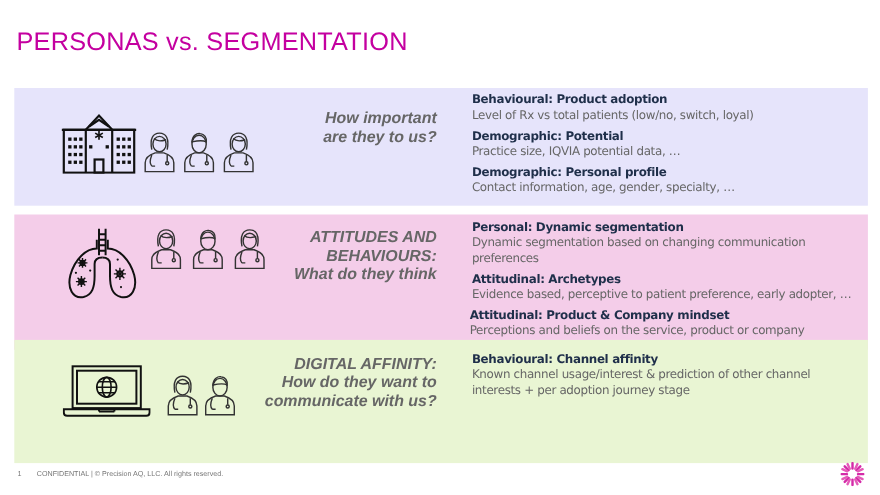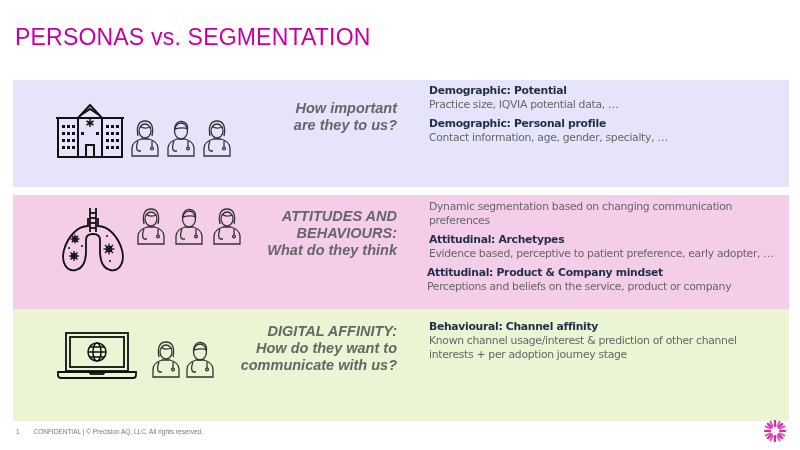--- a/index.html
+++ b/index.html
@@ -93,20 +93,24 @@
       <path d="M22,23 L22,29"></path>
         <circle cx="22" cy="30.5" r="1.4"></circle>
     </svg>
   </div>
   <div class="question" style="top:20px;">
     <div>How important</div>
     <div>are they to us?</div>
   </div>
   <div class="details" style="top:4px;">
     <div class="item">
+      <div class="item-h">Behavioural: Product adoption</div>
+      <div class="item-d">Level of Rx vs total patients (low/no, switch, loyal)</div>
+    </div>
+    <div class="item">
       <div class="item-h">Demographic: Potential</div>
       <div class="item-d">Practice size, IQVIA potential data, …</div>
     </div>
     <div class="item">
       <div class="item-h">Demographic: Personal profile</div>
       <div class="item-d">Contact information,  age, gender, specialty, …</div>
     </div>
   </div>
 </div>
 
@@ -172,20 +176,21 @@
         <circle cx="22" cy="30.5" r="1.4"></circle>
     </svg>
   </div>
   <div class="question" style="top:13px;">
     <div>ATTITUDES AND</div>
     <div>BEHAVIOURS:</div>
     <div>What do they think</div>
   </div>
   <div class="details" style="top:5px;">
     <div class="item">
+      <div class="item-h">Personal: Dynamic segmentation</div>
       <div class="item-d">Dynamic segmentation based on changing  communication preferences</div>
     </div>
     <div class="item">
       <div class="item-h">Attitudinal: Archetypes</div>
       <div class="item-d">Evidence based,  perceptive to patient preference, early adopter, …</div>
     </div>
     <div class="item" style="margin-left:-2px;">
       <div class="item-h">Attitudinal: Product &amp; Company mindset</div>
       <div class="item-d">Perceptions and  beliefs on the service, product or company</div>
     </div>

